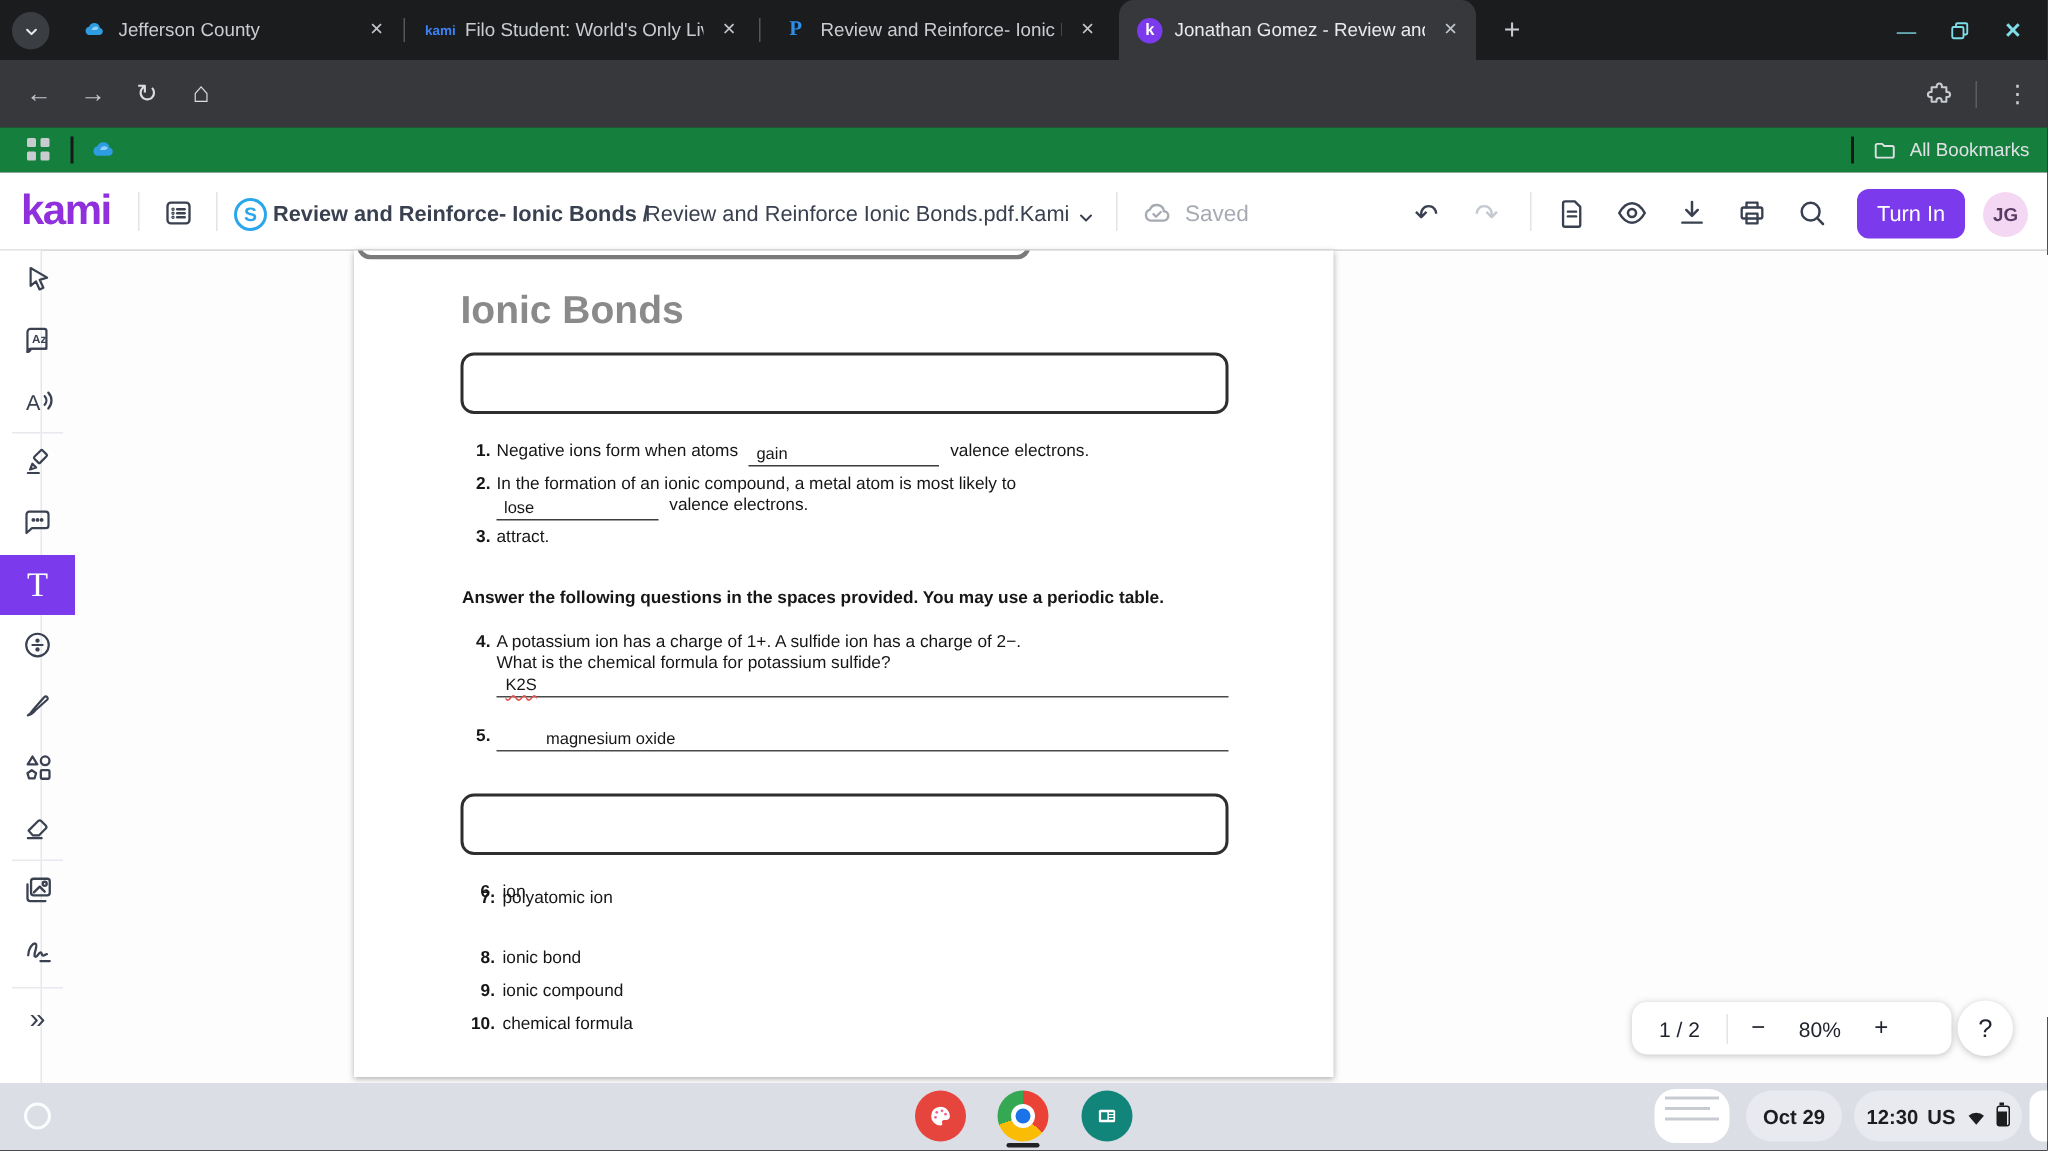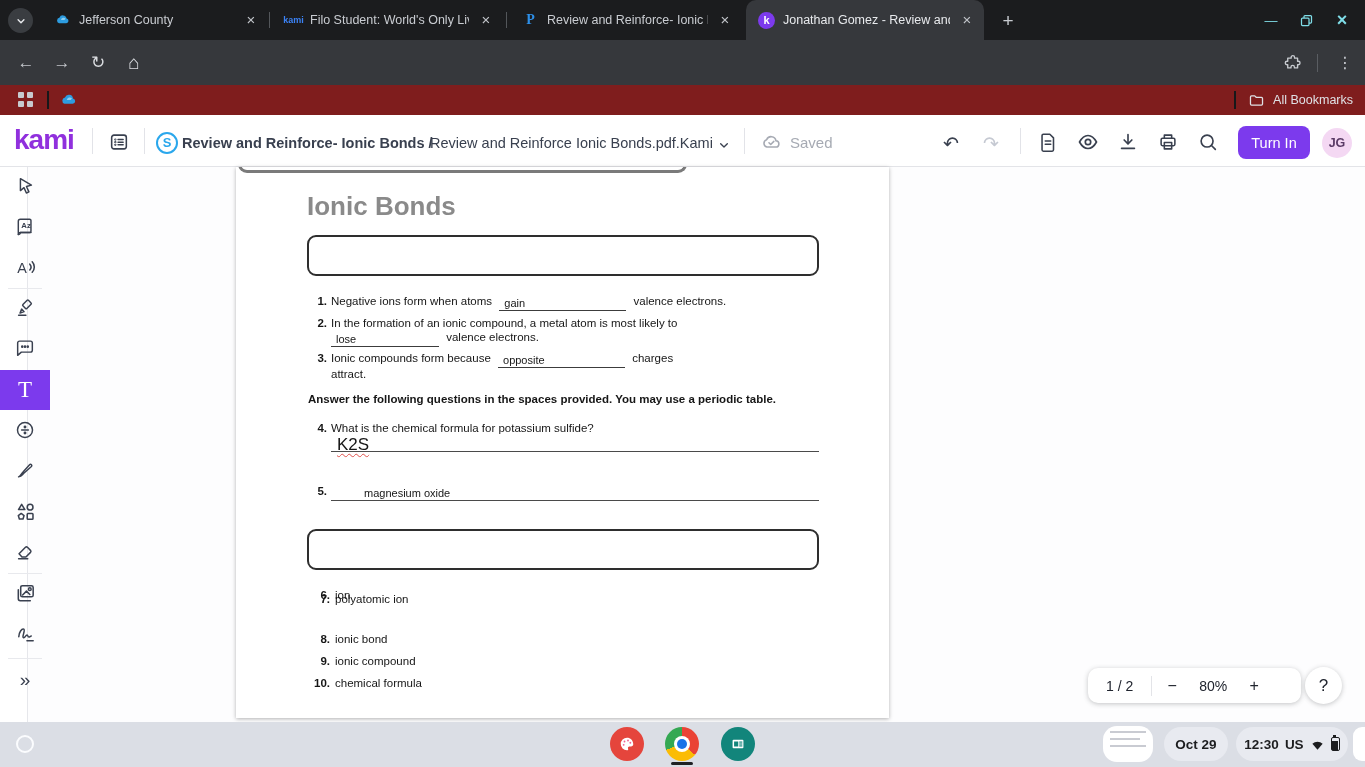--- a/index.html
+++ b/index.html
@@ -31,21 +31,21 @@
   .omnibox { position:absolute; left:153px; top:46px; width:1108px; height:33px; background:#1F2023; border-radius:17px; display:flex; align-items:center; padding:0 10px 0 12px; }
   .url { flex:1; font-size:14px; white-space:nowrap; overflow:hidden; color:#9AA0A6; }
   .url .dom { color:#E8EAED; }
   .obtn { width:26px; height:26px; display:flex; align-items:center; justify-content:center; color:#C8CBD0; cursor:pointer; flex:0 0 auto; }
   .star { font-size:16px; }
   .toolbtn { position:absolute; top:50%; transform:translateY(-50%); width:26px; height:26px; display:flex; align-items:center; justify-content:center; color:#C8CBD0; cursor:pointer; }
   .vline { position:absolute; top:14px; width:1px; height:18px; background:#5A5D62; }
   .kebab { font-size:16px; }
 
   
-  .bookbar { position:absolute; left:0; top:85px; width:1365px; height:30px; background:#7f1d1d; }
+  .bookbar { position:absolute; left:0; top:85px; width:1365px; height:30px; background:#15803d; }
   .appsgrid { position:absolute; left:18px; top:7px; width:16px; height:16px; display:grid; grid-template-columns:6px 6px; grid-template-rows:6px 6px; gap:3px; cursor:pointer; }
   .appsgrid i { background:#C8CBD0; border-radius:1px; }
   .bb-sep { position:absolute; top:6px; width:2px; height:18px; background:#17181A; }
   .bm-cloud { position:absolute; left:60px; top:6px; width:18px; height:18px; cursor:pointer; }
   .allbm { position:absolute; right:12px; top:0; height:30px; display:flex; align-items:center; gap:8px; color:#DFE1E5; font-size:12.5px; cursor:pointer; }
 
   
   .kamibar { position:absolute; left:0; top:115px; width:1365px; height:52px; background:#FFFFFF; border-bottom:1px solid #E3E4E8;padding-left:40px; }
   .klogo { position:absolute; left:14px; top:9px; font-size:28px; font-weight:bold; color:#9030DD; letter-spacing:-1px; cursor:pointer; }
   .ksep { position:absolute; top:13px; width:1px; height:26px; background:#E2E3E8; }
@@ -398,32 +398,30 @@
 
       <div class="qrow" style="top:150px;">
         <span class="qnum">2.</span>
         <div>In the formation of an ionic compound, a metal atom is most likely to</div>
         <div><span class="blank" style="width:108px;margin-left:0;"><span class="ans">lose</span></span>
         <span>valence electrons.</span></div>
       </div>
 
       <div class="qrow" style="top:185px;">
         <span class="qnum">3.</span>
-        <div><span>Ionic compounds form because</span>
-        <span class="blank" style="width:127px;"><span class="ans">opposite</span></span>
-        <span>charges</span></div>
         <div>attract.</div>
       </div>
 
       <div class="instr">Answer the following questions in the spaces provided. You may use a periodic table.</div>
 
       <div class="qrow" style="top:255px;">
         <span class="qnum">4.</span>
+        <div>A potassium ion has a charge of 1+. A sulfide ion has a charge of 2−.</div>
         <div>What is the chemical formula for potassium sulfide?</div>
-        <div class="ansline"><span class="wavy" style="font-size:17px;padding-left:6px;">K2S</span></div>
+        <div class="ansline"><span class="wavy" style="font-size:11px;padding-left:6px;">K2S</span></div>
       </div>
 
       <div class="qrow" style="top:318px;">
         <span class="qnum">5.</span>
         <div class="ansline"><span style="font-size:11px;padding-left:33px;">magnesium oxide</span></div>
       </div>
 
       <div class="wbox" style="top:362px;"></div>
 
       <div class="term" style="top:422px;"><span class="tnum">6.</span><span>ion</span></div>

